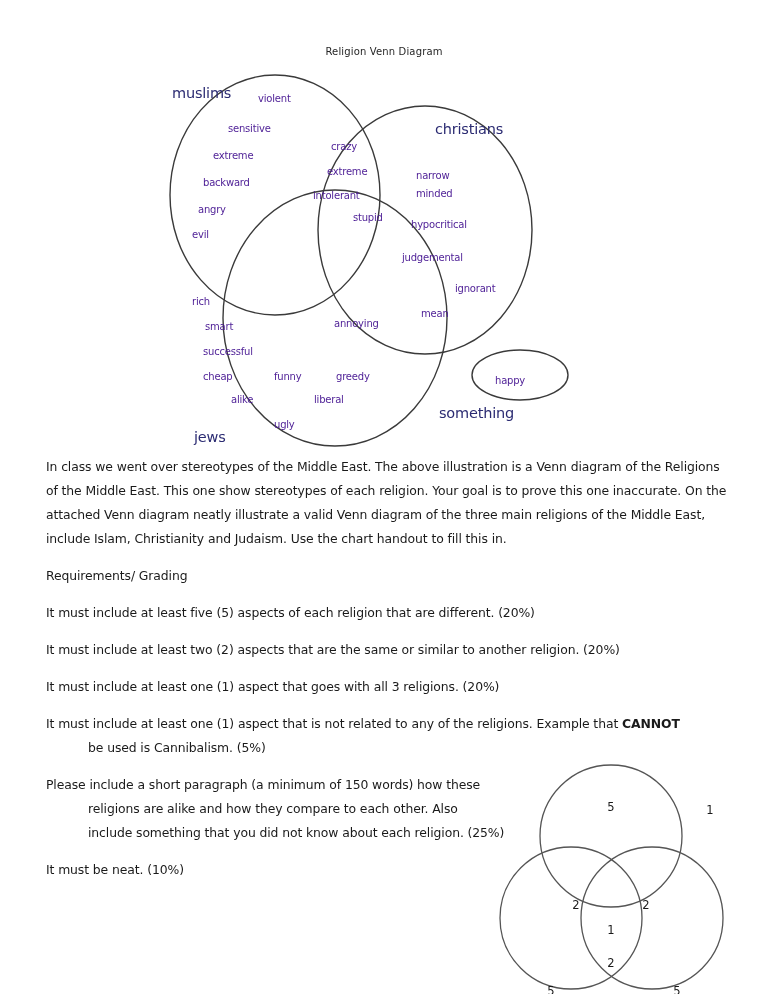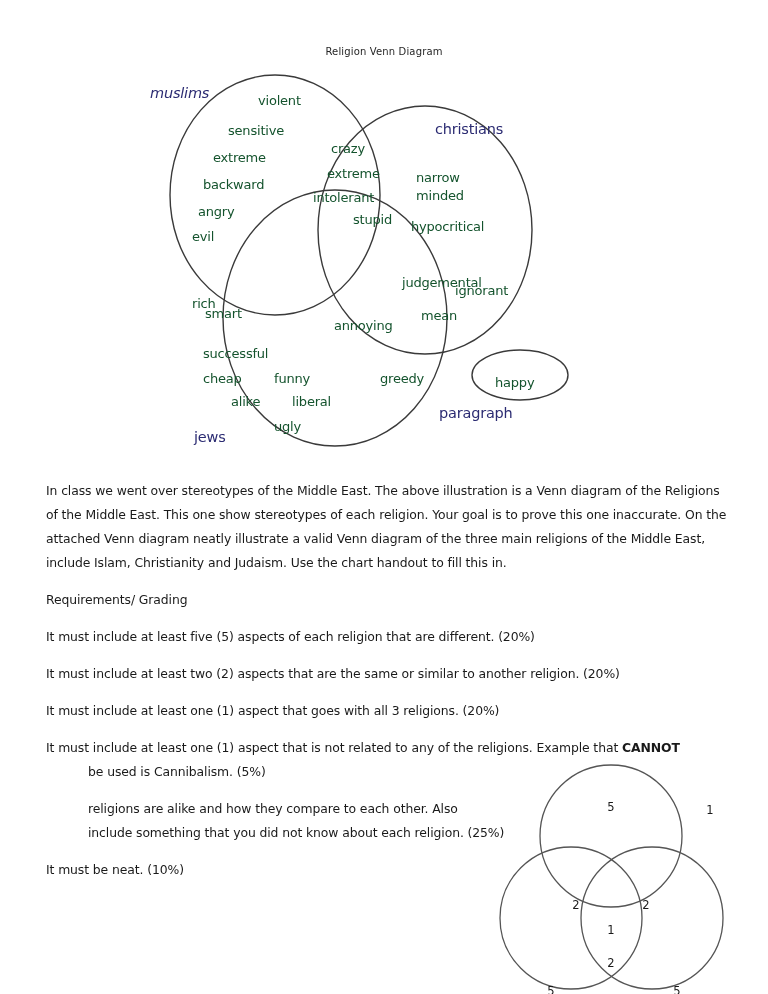--- a/index.html
+++ b/index.html
@@ -37,41 +37,40 @@
     color: #262626;
   }
   #venn-top-svg {
     position: absolute;
     left: 150px;
     top: 60px;
   }
   .venn-word {
     position: absolute;
     font-family: "DejaVu Sans", sans-serif;
-    font-size: 13px;
-    color: #14532d;
+    font-size: 10px;
+    color: #4c1d95;
     white-space: nowrap;
     letter-spacing: -0.2px;
   }
   .venn-group-label {
     position: absolute;
     font-family: "DejaVu Sans", sans-serif;
     font-size: 14.5px;
     color: #2b2b72;
     white-space: nowrap;
     letter-spacing: -0.2px;
   }
 
   
   #body-copy {
     position: absolute;
     left: 46px;
     top: 455px;
     width: 686px;
-    margin-top: 24px;
   }
   .para {
     font-family: "DejaVu Sans", sans-serif;
     font-size: 12.4px;
     line-height: 24px;
     color: #1a1a1a;
     margin: 0 0 13px 0;
     letter-spacing: -0.1px;
   }
   .indent-block { padding-left: 0; }
@@ -123,59 +122,59 @@
       <div class="venn-word" style="left: 203px; top: 177px;">backward</div>
       <div class="venn-word" style="left: 198px; top: 204px;">angry</div>
       <div class="venn-word" style="left: 192px; top: 229px;">evil</div>
       <div class="venn-word" style="left: 331px; top: 141px;">crazy</div>
       <div class="venn-word" style="left: 327px; top: 166px;">extreme</div>
       <div class="venn-word" style="left: 313px; top: 190px;">intolerant</div>
       <div class="venn-word" style="left: 353px; top: 212px;">stupid</div>
       <div class="venn-word" style="left: 416px; top: 170px;">narrow</div>
       <div class="venn-word" style="left: 416px; top: 188px;">minded</div>
       <div class="venn-word" style="left: 411px; top: 219px; text-align: center;">hypocritical</div>
-      <div class="venn-word" style="left: 402px; top: 252px; margin-top: 23px;">judgemental</div>
+      <div class="venn-word" style="left: 402px; top: 252px;">judgemental</div>
       <div class="venn-word" style="left: 415px; top: 283px; margin-left: 40px;">ignorant</div>
       <div class="venn-word" style="left: 421px; top: 308px;">mean</div>
       <div class="venn-word" style="left: 192px; top: 296px;">rich</div>
-      <div class="venn-word" style="left: 205px; top: 306px;">smart</div>
+      <div class="venn-word" style="left: 205px; top: 321px;">smart</div>
       <div class="venn-word" style="left: 203px; top: 346px;">successful</div>
       <div class="venn-word" style="left: 203px; top: 371px;">cheap</div>
       <div class="venn-word" style="left: 274px; top: 371px;">funny</div>
-      <div class="venn-word" style="left: 336px; top: 371px; margin-left: 44px;">greedy</div>
+      <div class="venn-word" style="left: 336px; top: 371px;">greedy</div>
       <div class="venn-word" style="left: 231px; top: 394px;">alike</div>
-      <div class="venn-word" style="left: 292px; top: 394px;">liberal</div>
+      <div class="venn-word" style="left: 314px; top: 394px;">liberal</div>
       <div class="venn-word" style="left: 274px; top: 419px;">ugly</div>
       <div class="venn-word" style="left: 334px; top: 318px;">annoying</div>
       <div class="venn-word" style="left: 495px; top: 375px; text-align: right;">happy</div>
     </div>
 
   <div id="venn-top-labels">
-      <div class="venn-group-label" style="left: 150px; top: 85px; color: rgb(43, 43, 114); font-style: italic;">muslims</div>
+      <div class="venn-group-label" style="left: 172px; top: 85px; color: rgb(43, 43, 114);">muslims</div>
       <div class="venn-group-label" style="left: 435px; top: 121px; color: rgb(43, 43, 114);">christians</div>
       <div class="venn-group-label" style="left: 194px; top: 429px; color: rgb(43, 43, 114);">jews</div>
-      <div class="venn-group-label" style="left: 439px; top: 405px; color: rgb(43, 43, 114);">paragraph</div>
+      <div class="venn-group-label" style="left: 439px; top: 405px; color: rgb(43, 43, 114);">something</div>
     </div>
 </div>
 
 <div id="body-copy">
 
   <p class="para">In class we went over stereotypes of the Middle East. The above illustration is a Venn diagram of the Religions of the Middle East. This one show stereotypes of each religion. Your goal is to prove this one inaccurate.   On the attached Venn diagram neatly illustrate a valid Venn diagram of the three main religions of the Middle East, include Islam, Christianity and Judaism.  Use the chart handout to fill this in.</p>
 
   <p class="para">Requirements/ Grading</p>
 
   <p class="para">It must include at least five (5) aspects of each religion that are different.   (20%)</p>
 
   <p class="para">It must include at least two (2) aspects that are the same or similar to another religion. (20%)</p>
 
   <p class="para">It must include at least one (1) aspect that goes with all 3 religions. (20%)</p>
 
   <p class="para indent-block"><span>It must include at least one (1) aspect that is not related to any of the religions. Example that </span><b class="caps">CANNOT</b><span class="indent">be used is Cannibalism.  (5%)</span></p>
 
-  <p class="para narrow"><span class="indent">religions are alike and how they compare to each other. Also</span><span class="indent">include something that you did not know about each religion. (25%)</span></p>
+  <p class="para narrow"><span>Please include a short paragraph (a minimum of 150 words) how these</span><span class="indent">religions are alike and how they compare to each other. Also</span><span class="indent">include something that you did not know about each religion. (25%)</span></p>
 
   <p class="para">It must be neat.  (10%)</p>
 </div>
 
 <div id="venn-bottom">
   <svg width="272" height="238" viewBox="0 0 272 238">
     <g fill="none" stroke="#555555" stroke-width="1.3">
       <circle cx="115" cy="80" r="71"></circle>
       <circle cx="75" cy="162" r="71"></circle>
       <circle cx="156" cy="162" r="71"></circle>

